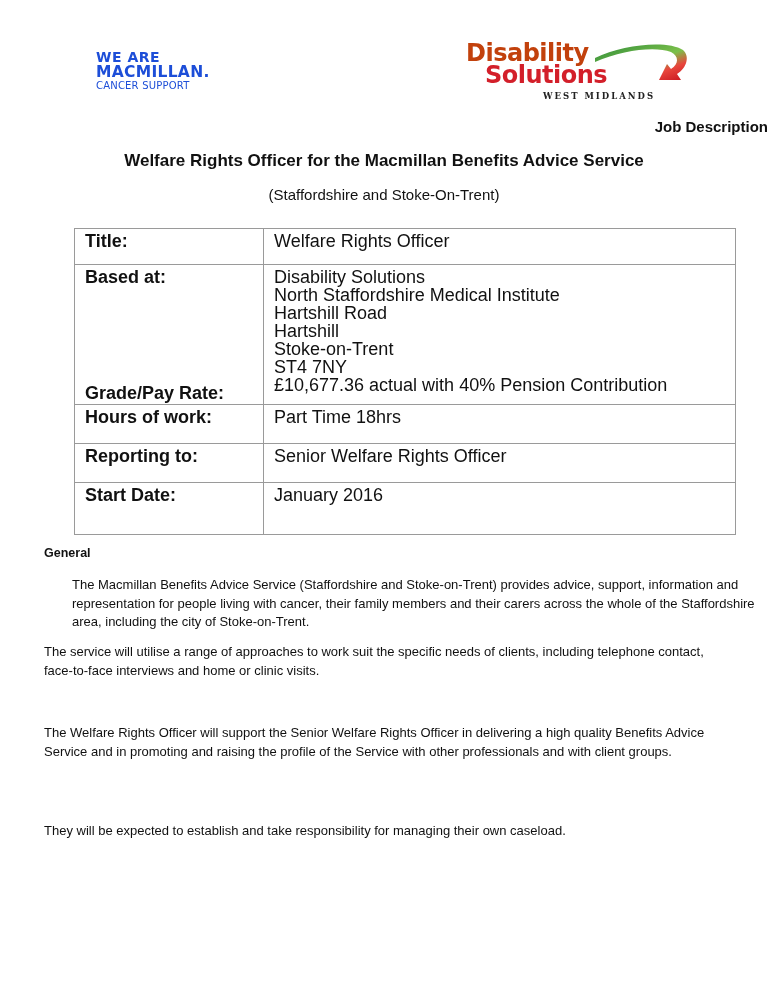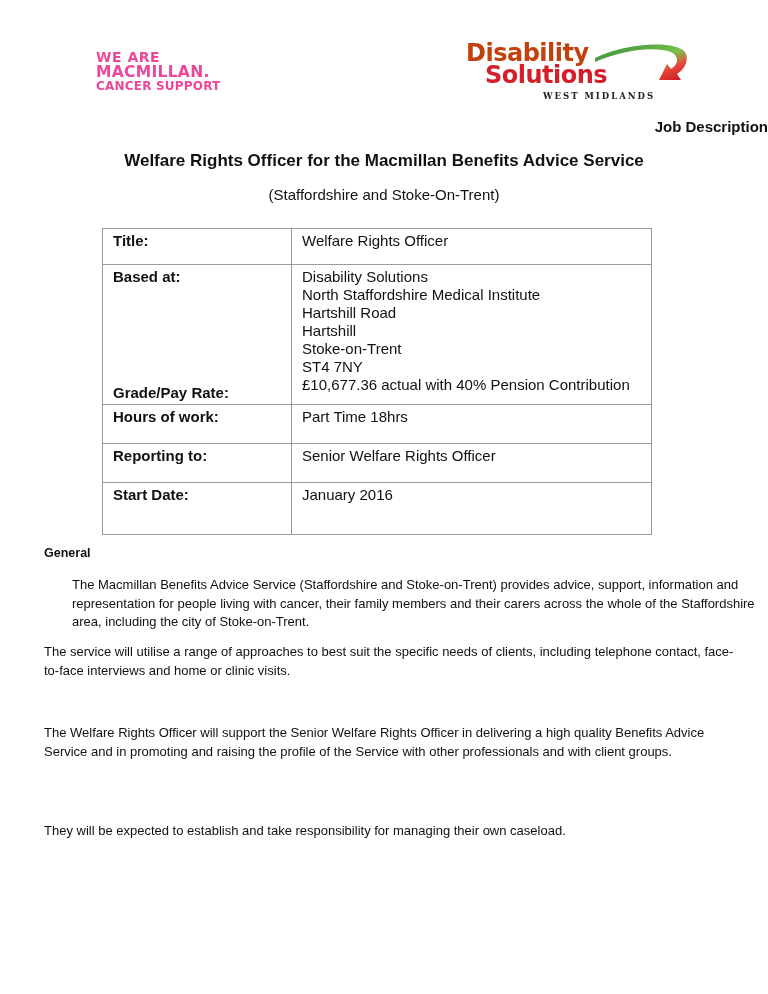--- a/index.html
+++ b/index.html
@@ -1,33 +1,33 @@
 <!DOCTYPE html>
 <html><head>
 <meta charset="utf-8">
 <style>
   html, body { margin: 0; padding: 0; background: #ffffff; }
   body { width: 768px; height: 994px; position: relative; overflow: hidden; font-family: "Liberation Sans", sans-serif; color: #111; }
 
-  .logo-macmillan { position: absolute; left: 96px; top: 50px; width: 170px; line-height: 1; color: #ec4899; }
+  .logo-macmillan { position: absolute; left: 96px; top: 50px; width: 170px; line-height: 1; color: #1d4ed8; }
   .logo-macmillan .l1 { font-family: "DejaVu Sans", sans-serif; font-weight: bold; font-size: 14px; letter-spacing: 0.5px; display: block; line-height: 14px; }
   .logo-macmillan .l2 { font-family: "DejaVu Sans", sans-serif; font-weight: bold; font-size: 15.5px; letter-spacing: 0.3px; display: block; line-height: 16px; }
-  .logo-macmillan .l3 { font-family: "DejaVu Sans", sans-serif; font-weight: bold; font-size: 12px; letter-spacing: 0.2px; display: block; line-height: 12px; }
+  .logo-macmillan .l3 { font-family: "DejaVu Sans", sans-serif; font-weight: normal; font-size: 10px; letter-spacing: 0.2px; display: block; line-height: 12px; }
 
   .logo-ds { position: absolute; left: 463px; top: 38px; width: 230px; height: 68px; }
   .logo-ds .w1 { position: absolute; left: 3px; top: 2px; font-family: "DejaVu Sans", sans-serif; font-weight: bold; font-size: 24px; color: #c2410c; letter-spacing: -0.5px; line-height: 26px; }
   .logo-ds .w2 { position: absolute; left: 22px; top: 24px; font-family: "DejaVu Sans", sans-serif; font-weight: bold; font-size: 24px; color: #d31f2a; letter-spacing: -0.5px; line-height: 26px; }
   .logo-ds .w3 { position: absolute; left: 80px; top: 52px; font-family: "DejaVu Serif", serif; font-weight: bold; font-size: 8.5px; color: #222; letter-spacing: 2px; line-height: 12px; }
   .logo-ds svg { position: absolute; left: 130px; top: 2px; }
 
   .doc-title { position: absolute; left: 0; width: 768px; top: 118px; text-align: right; font-weight: bold; font-size: 15px; line-height: 18px; }
   .doc-subtitle { position: absolute; left: 0; width: 768px; top: 152px; text-align: center; font-weight: bold; font-size: 17px; line-height: 18px; }
   .doc-region { position: absolute; left: 0; width: 768px; top: 186px; text-align: center; font-size: 15px; line-height: 18px; }
 
-  table.info { position: absolute; left: 102px; top: 228px; width: 550px; border-collapse: collapse; font-size: 15px; }
+  table.info { position: absolute; left: 74px; top: 228px; width: 662px; border-collapse: collapse; font-size: 18px; }
   table.info td { border: 1.5px solid #9a9a9a; vertical-align: top; padding: 0 8px 0 10px; line-height: 18px; }
   table.info td.k { width: 170px; font-weight: bold; }
   table.info tr.r-title td { height: 32px; padding-top: 3px; }
   table.info tr.r-based td { height: 136px; padding-top: 3px; }
   table.info tr.r-based td.k { position: relative; }
   table.info tr.r-based td.k .grade { position: absolute; left: 10px; bottom: 2px; }
   table.info tr.r-based td.v .addr { display: block; }
   table.info tr.r-hours td, table.info tr.r-report td { height: 35px; padding-top: 3px; }
   table.info tr.r-start td { height: 48px; padding-top: 3px; }
 
@@ -99,15 +99,15 @@
   </tr>
   <tr class="r-start">
     <td class="k">Start Date:</td>
     <td class="v">January 2016</td>
   </tr>
 </tbody>
   </table>
 
 <div class="section-heading">General</div>
 <div class="para p1">The Macmillan Benefits Advice Service (Staffordshire and Stoke-on-Trent) provides advice, support, information and representation for people living with cancer, their family members and their carers across the whole of the Staffordshire area, including the city of Stoke-on-Trent.</div>
-<div class="para p2">The service will utilise a range of approaches to best suit the specific needs of clients, including telephone contact, face-to-face interviews and home or clinic visits.</div>
+<div class="para p2">The service will utilise a range of approaches to work suit the specific needs of clients, including telephone contact, face-to-face interviews and home or clinic visits.</div>
 <div class="para p3">The Welfare Rights Officer will support the Senior Welfare Rights Officer in delivering a high quality Benefits Advice Service and in promoting and raising the profile of the Service with other professionals and with client groups.</div>
 <div class="para p4">They will be expected to establish and take responsibility for managing their own caseload.</div>
 
 </body></html>

